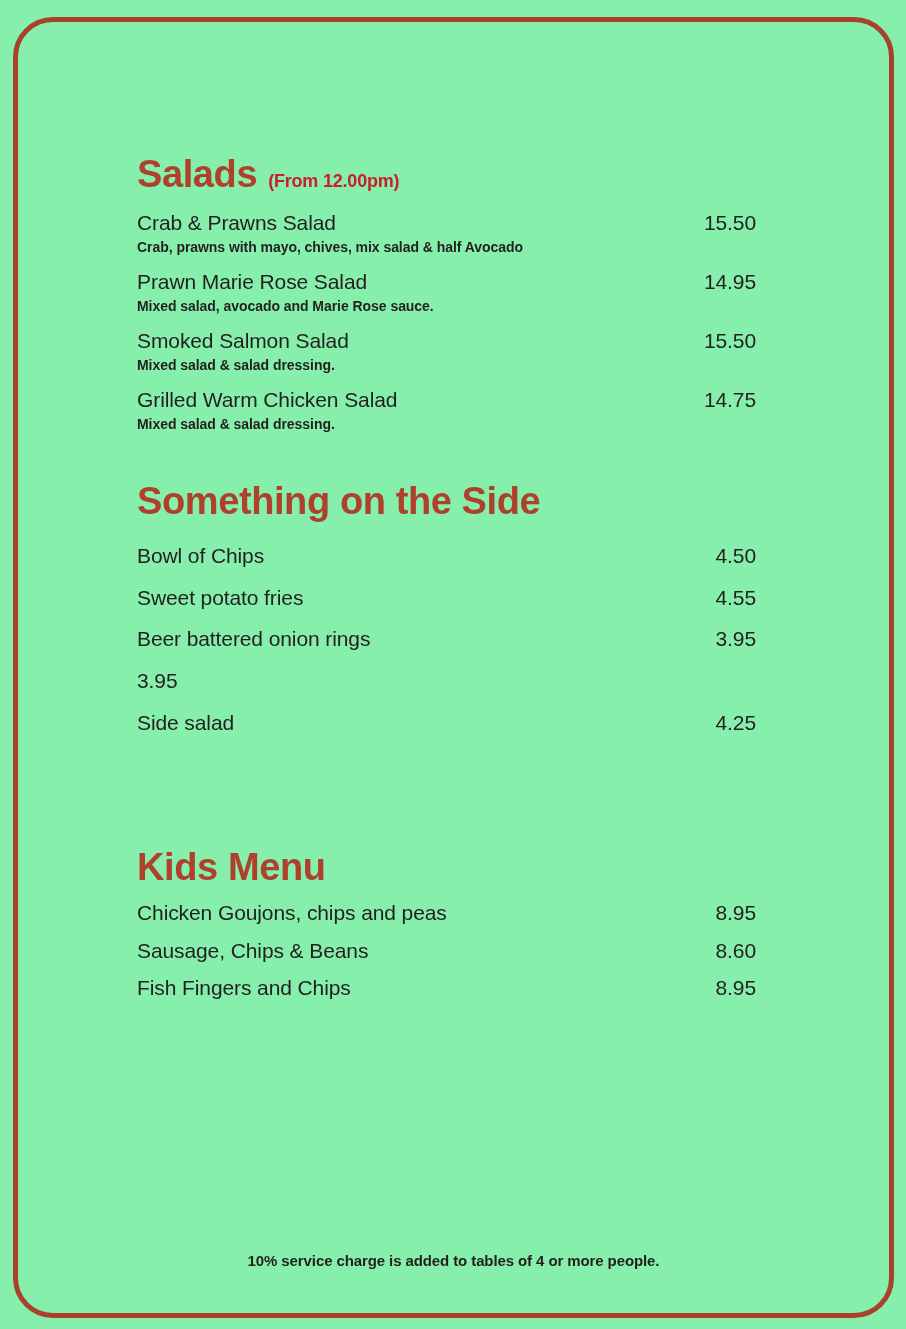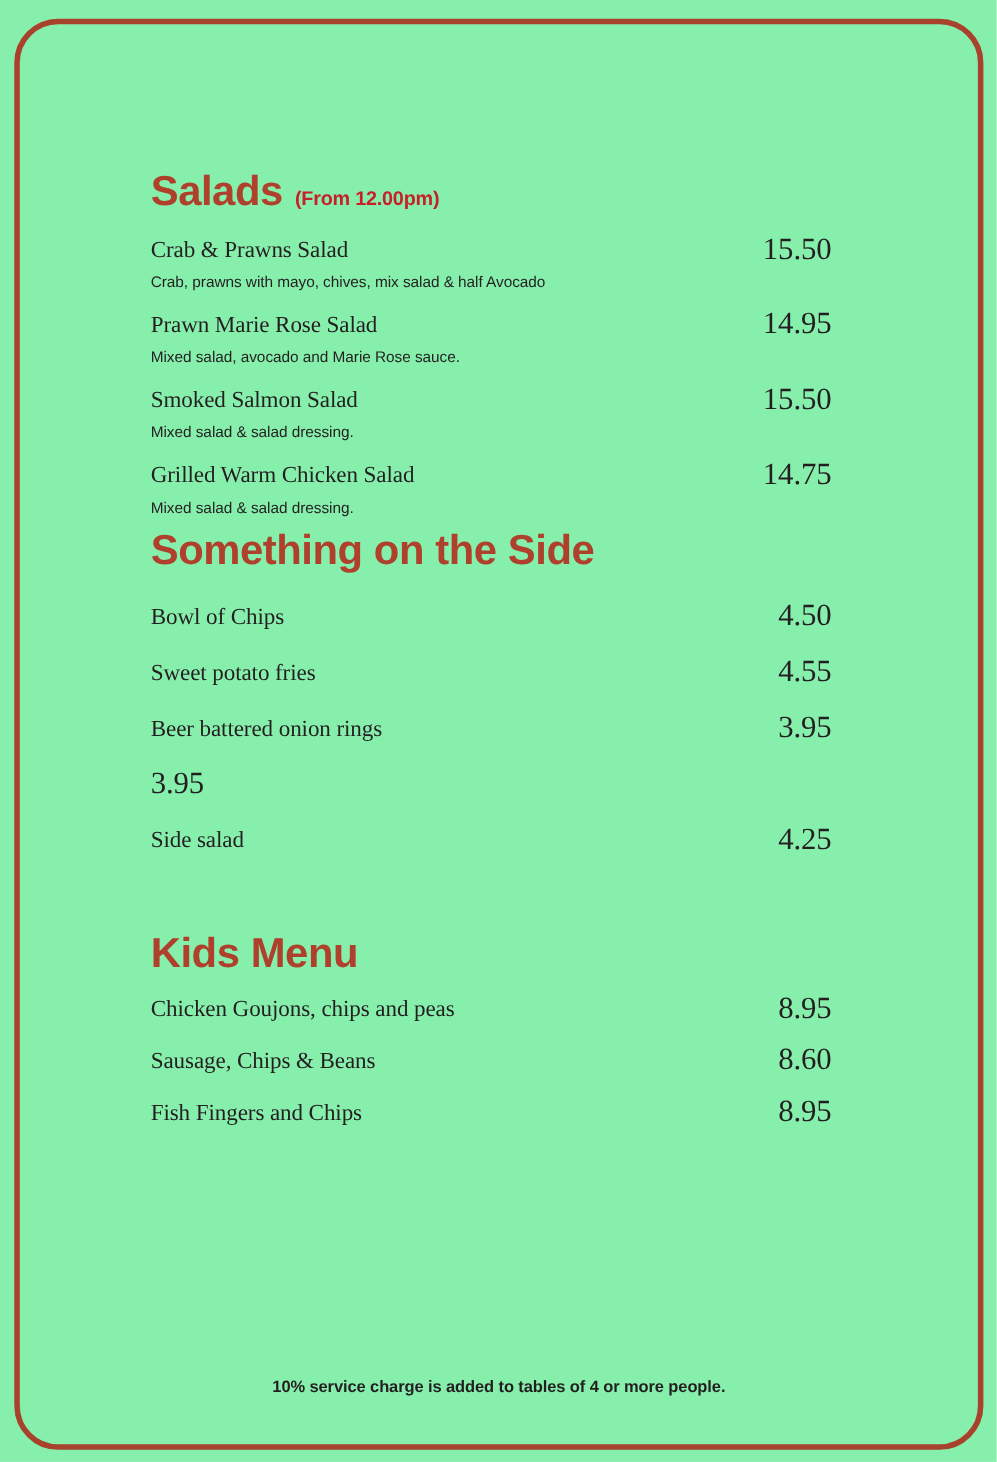--- a/index.html
+++ b/index.html
@@ -76,45 +76,44 @@
 
   
   .items {
     margin-top: 16px;
   }
   .item {
     margin: 0;
   }
   .item-line {
     display: flex;
-    align-items: center;
+    align-items: flex-end;
     justify-content: space-between;
-    font-family: Liberation Serif, serif;
   }
   .item-name {
     font-size: 21px;
     font-weight: normal;
     color: #231f20;
     letter-spacing: -0.1px;
     line-height: 1.32;
     white-space: nowrap;
   }
   .item-price {
-    font-size: 28px;
+    font-size: 21px;
     font-weight: normal;
     color: #231f20;
     letter-spacing: -0.1px;
     line-height: 1.32;
     white-space: nowrap;
     text-align: right;
     flex: none;
   }
   .item-desc {
     font-size: 14px;
-    font-weight: normal;
+    font-weight: bold;
     color: #231f20;
     letter-spacing: -0.05px;
     line-height: 1.38;
     margin-top: 1px;
   }
 
   
   .items-salads .item      { margin-bottom: 11px; }
   .items-salads .item:last-child { margin-bottom: 0; }
 

